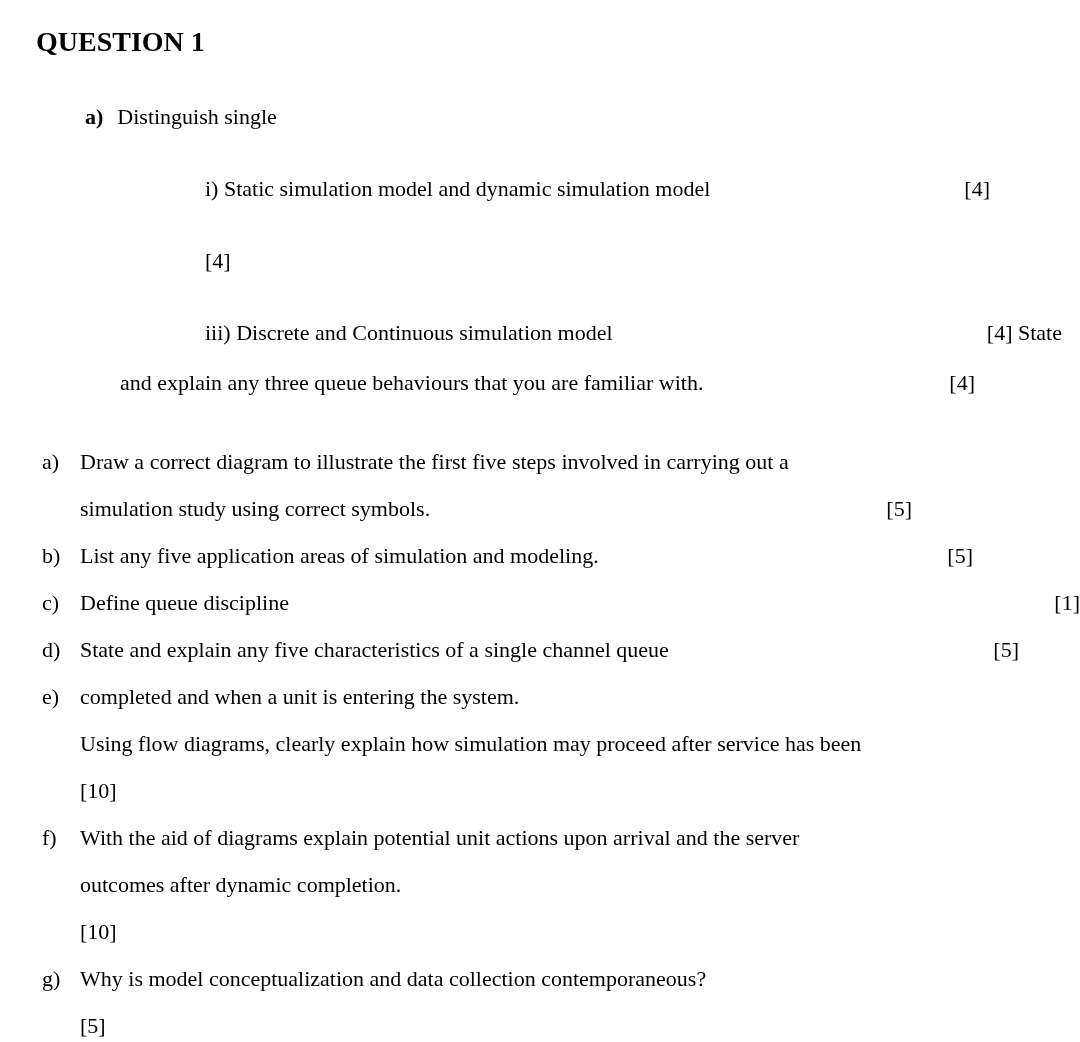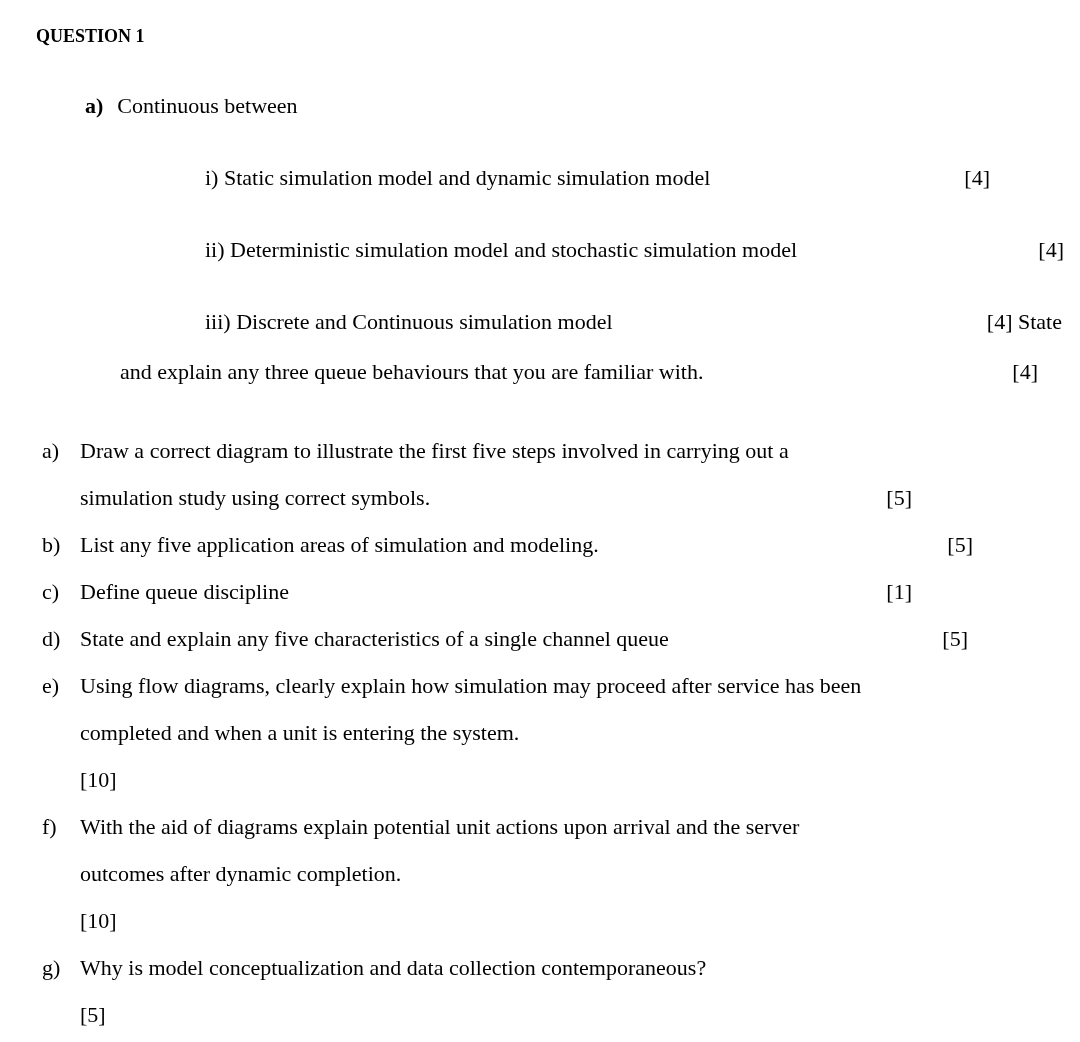--- a/index.html
+++ b/index.html
@@ -9,21 +9,21 @@
     height: 1042px;
     background: #ffffff;
     color: #000000;
     font-family: "Liberation Serif", "DejaVu Serif", serif;
     font-size: 22px;
     position: relative;
     overflow: hidden;
   }
   .title {
     font-weight: bold;
-    font-size: 18px;
+    font-size: 28px;
     margin: 26px 0 0 36px;
   }
   .bold { font-weight: bold; }
 
   
   .part-a {
     margin: 46px 0 0 85px;
   }
   .part-a .label { margin-right: 14px; }
 
@@ -36,63 +36,62 @@
   }
   .sub.pr-i   { padding-right: 90px; }
   .sub.pr-ii  { padding-right: 16px; }
   .sub.pr-iii { padding-right: 18px; gap: 36px; }
 
   .continuation {
     margin-left: 120px;
     margin-top: 24px;
     display: flex;
     justify-content: space-between;
-    padding-right: 42px;
+    padding-right: 105px;
   }
 
   
   .main-list {
     margin-top: 42px;
     line-height: 47px;
   }
   .item { position: relative; }
   .item-label {
     position: absolute;
     left: 42px;
     top: 0;
   }
   .line { padding-left: 80px; }
   .line.with-mark {
     display: flex;
     justify-content: space-between;
   }
   .line.pr-a { padding-right: 168px; }
   .line.pr-b { padding-right: 107px;  }
-  .line.pr-c { padding-right: 168px; }
-  .line.pr-d { padding-right: 112px; text-align: center;  }
+  .line.pr-c { }
+  .line.pr-d { padding-right: 61px; text-align: center;  }
   .marks { white-space: nowrap; }
 </style>
 </head>
 <body>
 
 <div class="page">
 
   <div class="title">QUESTION 1</div>
 
   <div class="part-a">
-    <span class="label bold">a)</span><span>Continuous between</span>
+    <span class="label bold">a)</span><span>Distinguish single</span>
   </div>
 
   <div class="sub pr-i">
     <span>i) Static simulation model and dynamic simulation model</span>
     <span class="marks">[4]</span>
   </div>
 
   <div class="sub pr-ii">
-    <span>ii) Deterministic simulation model and stochastic simulation model</span>
     <span class="marks">[4]</span>
   </div>
 
   <div class="sub pr-iii">
     <span>iii) Discrete and Continuous simulation model</span>
     <span class="marks">[4] State</span>
   </div>
 
   <div class="continuation">
     <span>and explain any three queue behaviours that you are familiar with.</span>
@@ -129,22 +128,22 @@
     <div class="item">
       <span class="item-label">d)</span>
       <div class="line with-mark pr-d">
         <span>State and explain any five characteristics of a single channel queue</span>
         <span class="marks">[5]</span>
       </div>
     </div>
 
     <div class="item">
       <span class="item-label">e)</span>
+      <div class="line">completed and when a unit is entering the system.</div>
       <div class="line">Using flow diagrams, clearly explain how simulation may proceed after service has been</div>
-      <div class="line">completed and when a unit is entering the system.</div>
       <div class="line marks">[10]</div>
     </div>
 
     <div class="item">
       <span class="item-label">f)</span>
       <div class="line">With the aid of diagrams explain potential unit actions upon arrival and the server</div>
       <div class="line">outcomes after dynamic completion.</div>
       <div class="line marks">[10]</div>
     </div>
 

